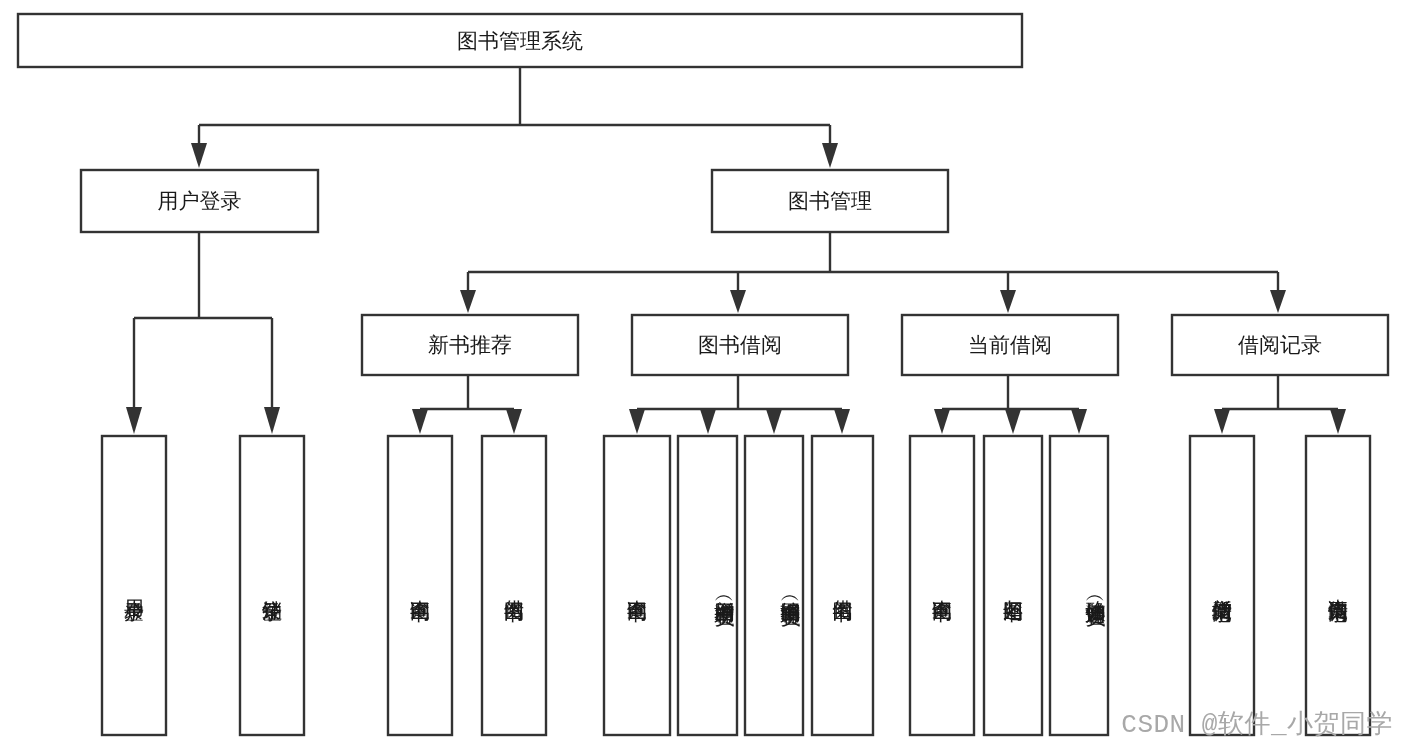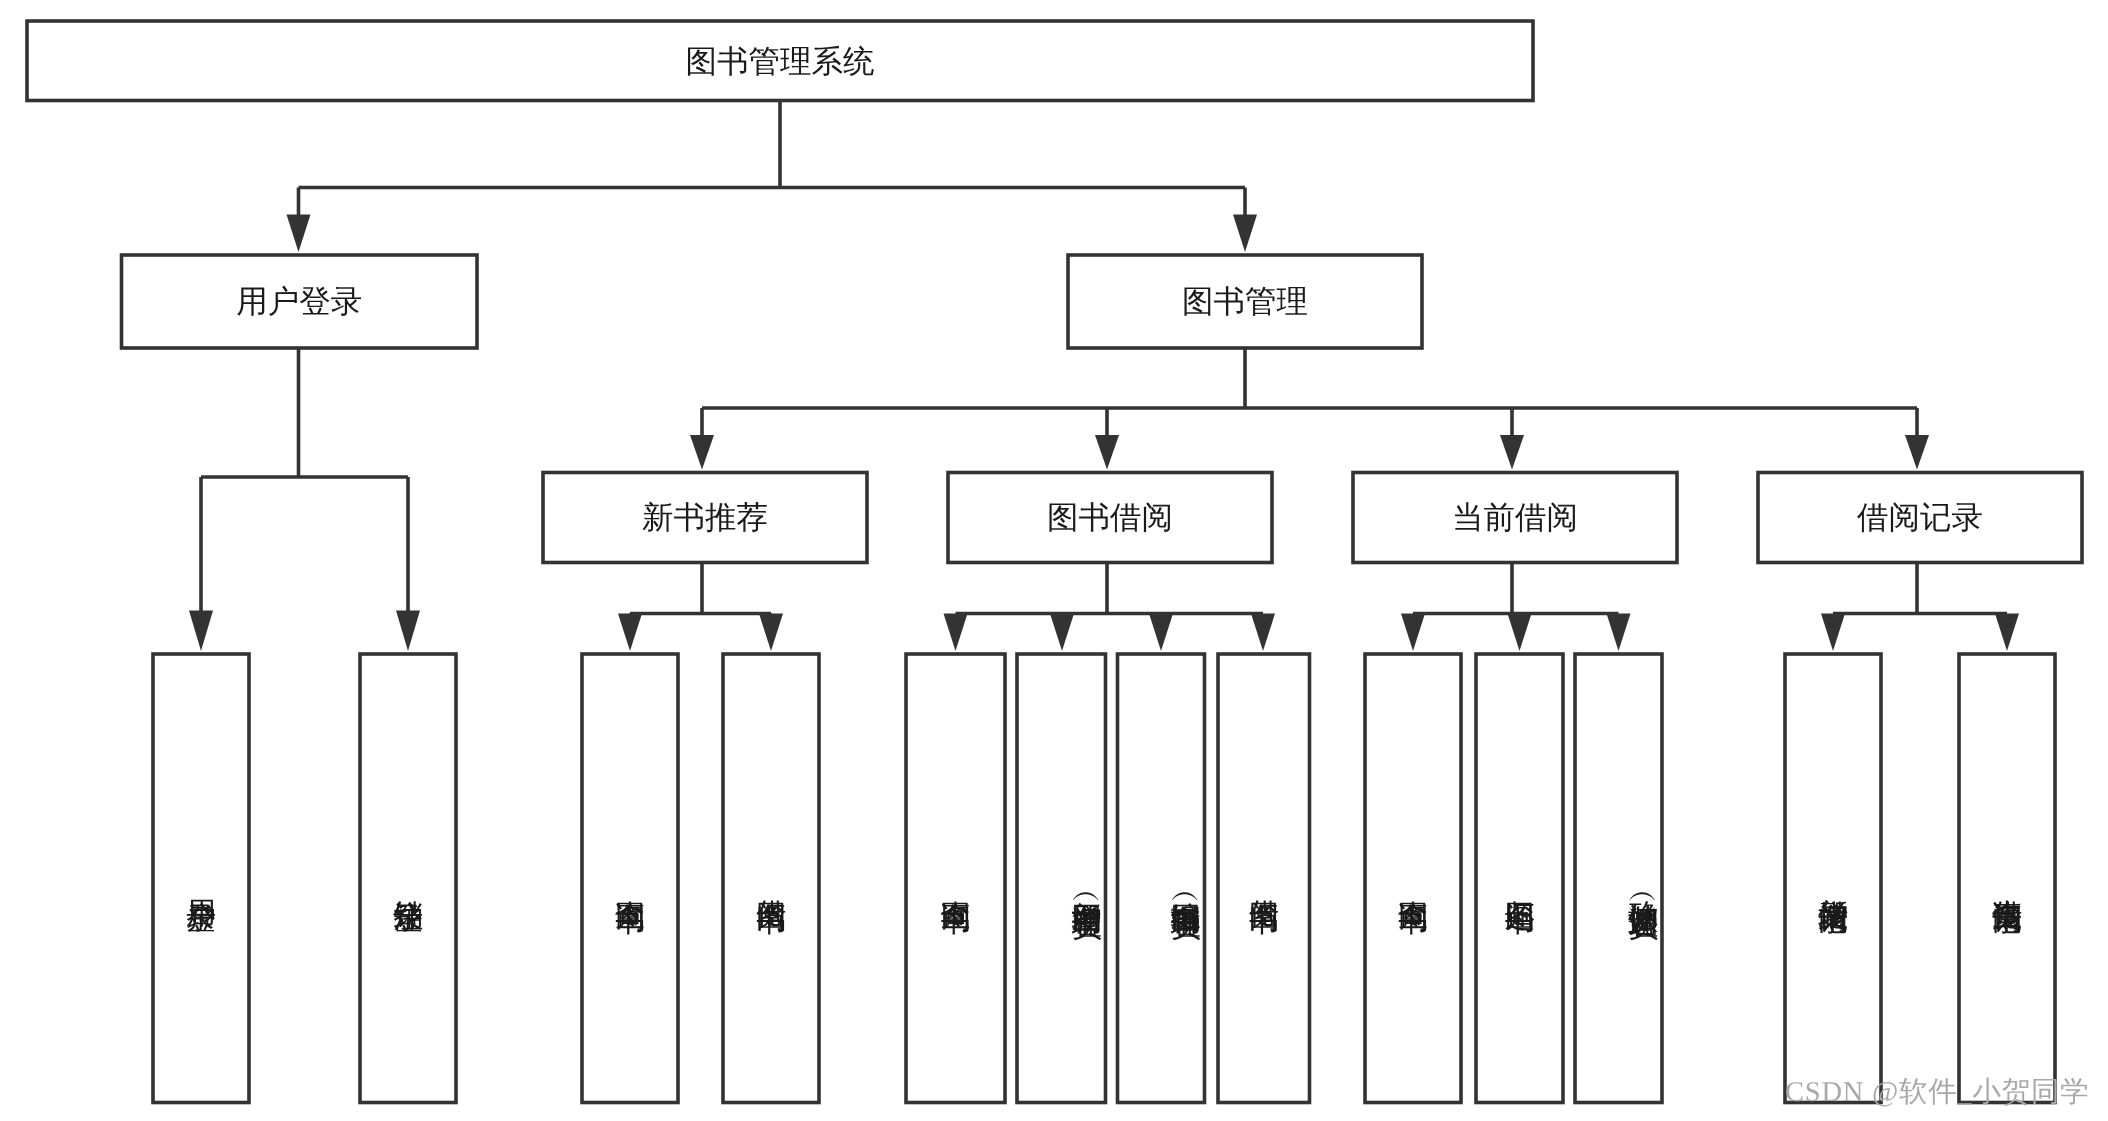--- a/index.html
+++ b/index.html
@@ -65,22 +65,22 @@
     letter-spacing: 1px;
     pointer-events: none;
     display: flex;
     align-items: center;
     justify-content: center;
   }
   .watermark {
     position: absolute;
     right: 12px;
     bottom: 6px;
-    font-family: Liberation Serif, serif;
-    font-size: 19px;
+    font-family: Liberation Mono, monospace;
+    font-size: 26px;
     color: #a8a8a8;
     white-space: nowrap;
     letter-spacing: 0.5px;
   }
 </style>
 </head>
 <body>
 
 <div id="diagram-root">
 

